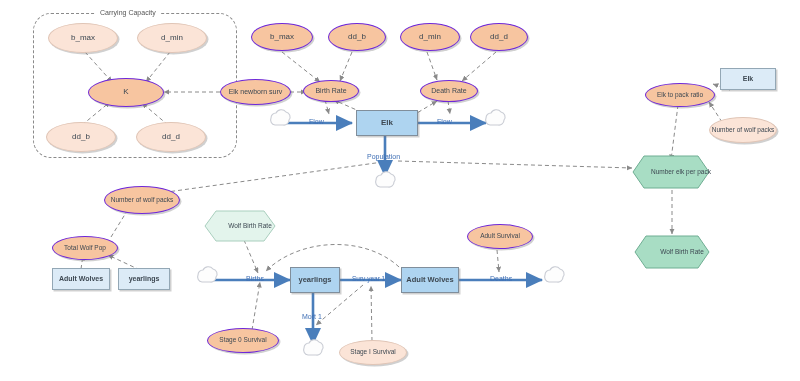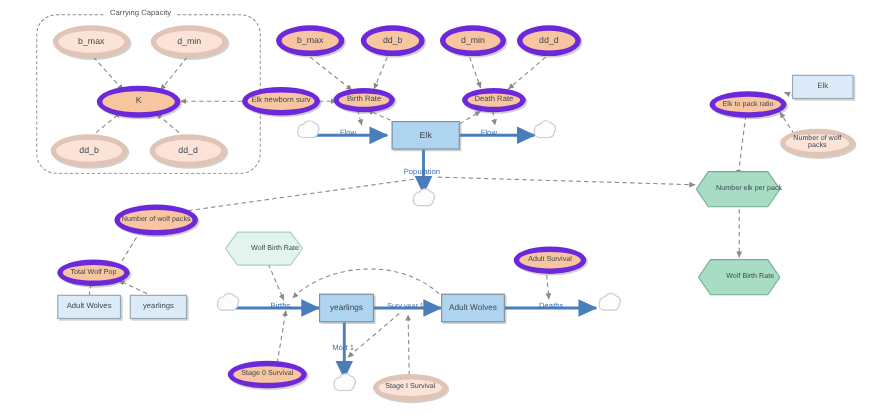--- a/index.html
+++ b/index.html
@@ -4,26 +4,26 @@
 <style>
   html,body{margin:0;padding:0;background:#ffffff;}
   body{width:800px;height:381px;overflow:hidden;font-family:"Liberation Sans",sans-serif;}
   #canvas{position:relative;width:800px;height:381px;background:#ffffff;}
   svg#wires{position:absolute;left:0;top:0;width:800px;height:381px;}
 
   .node{position:absolute;box-sizing:border-box;display:flex;align-items:center;
         justify-content:center;text-align:center;color:#3d4852;line-height:1.05;}
 
   
-  .oval{border-radius:50%;border:5px solid #6d28d9;box-shadow:1.5px 1.5px 0 rgba(120,120,120,.35);}
+  .oval{border-radius:50%;border:1px solid #6d28d9;box-shadow:1.5px 1.5px 0 rgba(120,120,120,.35);}
   .oval.dark{background:#f7c5a0;}
   .oval.light{background:#fbe4d7;border-color:#e0c5b6;}
 
   
-  .stock{background:#aed4f0;border:1px solid #808e9b;box-shadow:1.5px 1.5px 0 rgba(120,120,120,.35);}
+  .stock{background:#aed4f0;border:1px solid #808e9b;box-shadow:1.5px 1.5px 0 rgba(120,120,120,.35);font-weight:bold;}
   .stock.pale{background:#dcebf7;border-color:#93a7b5;}
   .hexwrap{position:absolute;}
   .hexwrap .lbl{position:absolute;left:0;top:0;width:100%;height:100%;display:flex;
                 align-items:center;justify-content:center;text-align:center;color:#3d4852;line-height:1.05;}
 
   
   .groupbox{position:absolute;border:1.4px dashed #8a8a8a;border-radius:18px;background:transparent;}
   .grouplabel{position:absolute;color:#555;background:#fff;padding:0 4px;}
 
   

